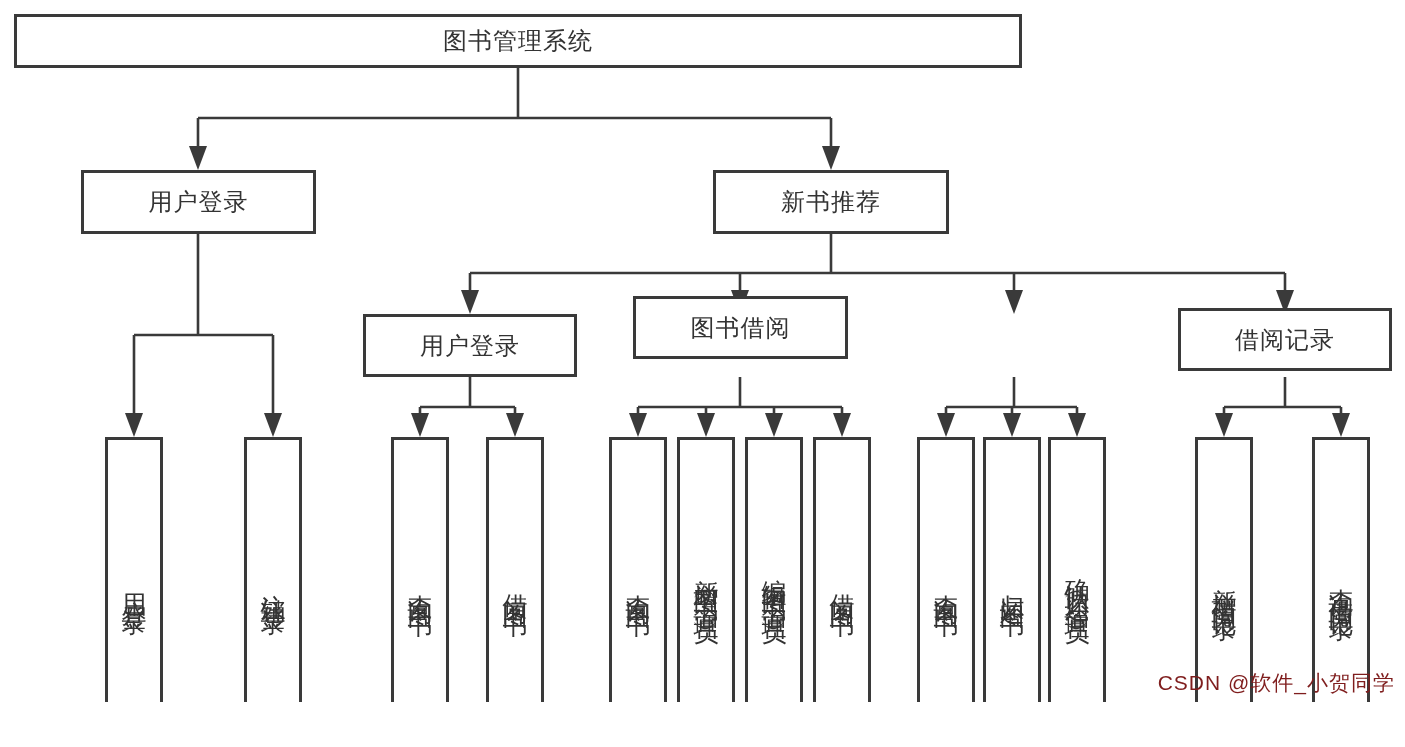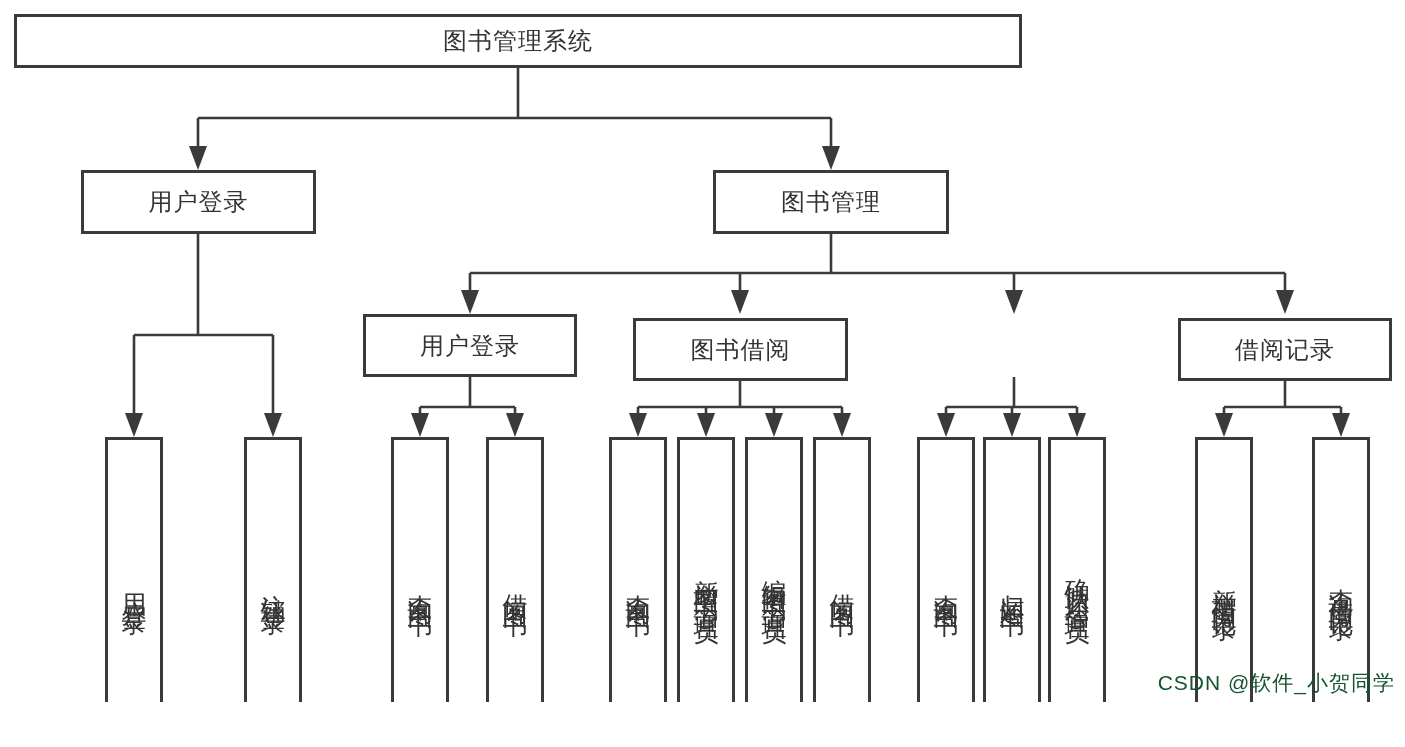--- a/index.html
+++ b/index.html
@@ -29,21 +29,21 @@
     font-size:25px;
     letter-spacing:6px;
     line-height:1;
     padding:4px 0;
   }
   .watermark{
     position:absolute;
     right:10px;
     bottom:5px;
     font-size:21px;
-    color:#14532d;
+    color:#7f1d1d;
     letter-spacing:1px;
     white-space:nowrap;
     margin-left:44px;
   }
 </style>
 </head>
 <body>
 
 <div id="canvas">
 
@@ -83,25 +83,25 @@
       <polygon points="1003,413 1021,413 1012,437"></polygon>
       <polygon points="1068,413 1086,413 1077,437"></polygon>
       <polygon points="1215,413 1233,413 1224,437"></polygon>
       <polygon points="1332,413 1350,413 1341,437"></polygon>
     </g>
   </svg>
 
   <div class="node h" style="left:14px;top:14px;width:1008px;height:54px">图书管理系统</div>
 
   <div class="node h" style="left:81px;top:170px;width:235px;height:64px">用户登录</div>
-  <div class="node h" style="left:713px;top:170px;width:236px;height:64px">图书管理</div>
+  <div class="node h" style="left:713px;top:170px;width:236px;height:64px">新书推荐</div>
 
   <div class="node h" style="left:363px;top:314px;width:214px;height:63px">用户登录</div>
-  <div class="node h" style="left:633px;top:318px;width:215px;height:63px">图书借阅</div>
-  <div class="node h" style="left:1178px;top:318px;width:214px;height:63px">借阅记录</div>
+  <div class="node h" style="left:633px;top:296px;width:215px;height:63px">图书借阅</div>
+  <div class="node h" style="left:1178px;top:308px;width:214px;height:63px">借阅记录</div>
 
   <div class="node v" style="left:105px;top:437px;width:58px;height:298px">用户登录</div>
   <div class="node v" style="left:244px;top:437px;width:58px;height:298px">注销登录</div>
 
   <div class="node v" style="left:391px;top:437px;width:58px;height:298px">查询图书</div>
   <div class="node v" style="left:486px;top:437px;width:58px;height:298px">借阅图书</div>
 
   <div class="node v" style="left:609px;top:437px;width:58px;height:298px">查询图书</div>
   <div class="node v" style="left:677px;top:437px;width:58px;height:298px">新增图书（管理员）</div>
   <div class="node v" style="left:745px;top:437px;width:58px;height:298px">编辑图书（管理员）</div>

